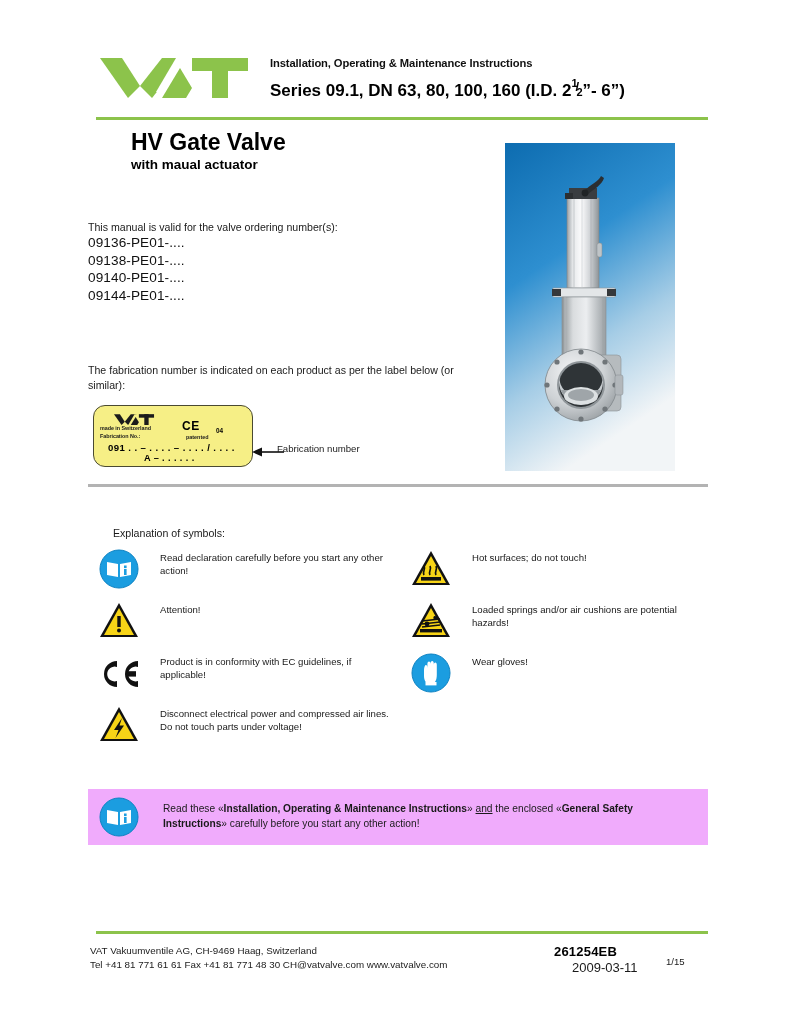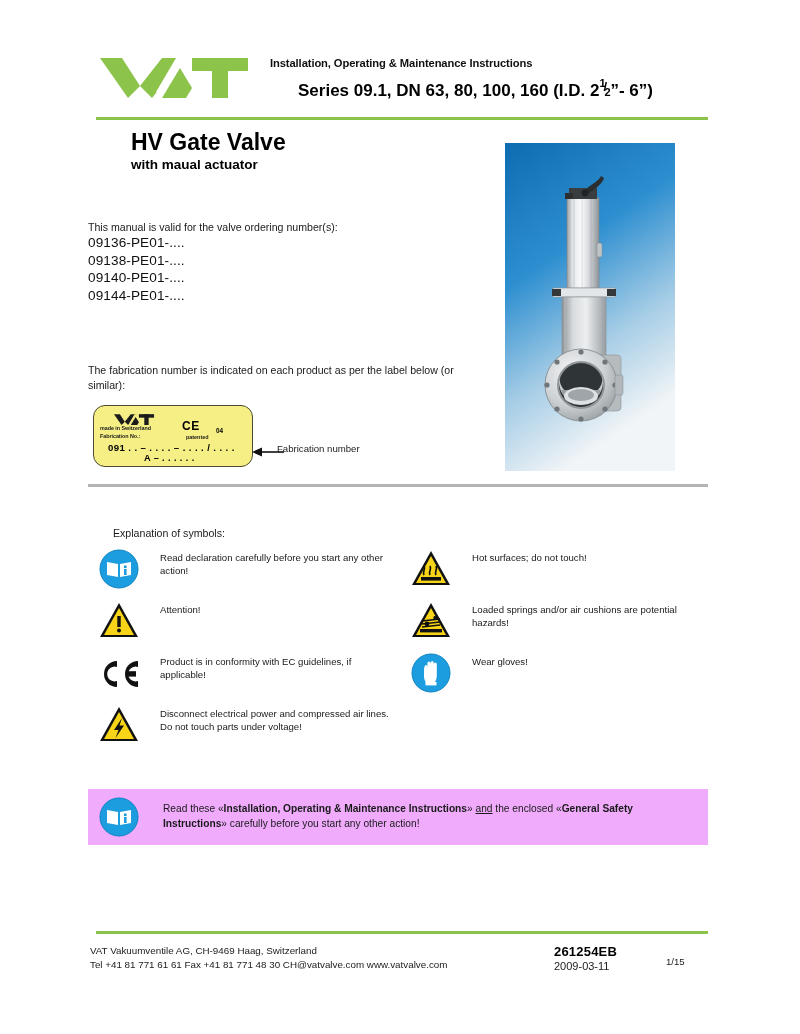--- a/index.html
+++ b/index.html
@@ -51,21 +51,20 @@
     color: #111;
     line-height: 14px;
   }
   .header-line2 {
     font-size: 17px;
     font-weight: bold;
     color: #000;
     margin-top: 9px;
     line-height: 20px;
     white-space: nowrap;
-    margin-left: 28px;
   }
   .frac {
     display: inline-block;
     position: relative;
     width: 11px;
     height: 17px;
     vertical-align: baseline;
   }
   .frac .num {
     position: absolute;
@@ -359,23 +358,23 @@
     position: absolute;
     left: 466px;
     top: 0;
     font-size: 13px;
     font-weight: bold;
     color: #000;
     letter-spacing: 0.2px;
   }
   .footer-date {
     position: absolute;
-    left: 466px;
+    left: 484px;
     top: 16px;
-    font-size: 11px;
+    font-size: 13px;
     color: #1a1a1a;
   }
   .footer-page {
     position: absolute;
     left: 578px;
     top: 12px;
     font-size: 9.6px;
     color: #1a1a1a;
   }
 </style>

